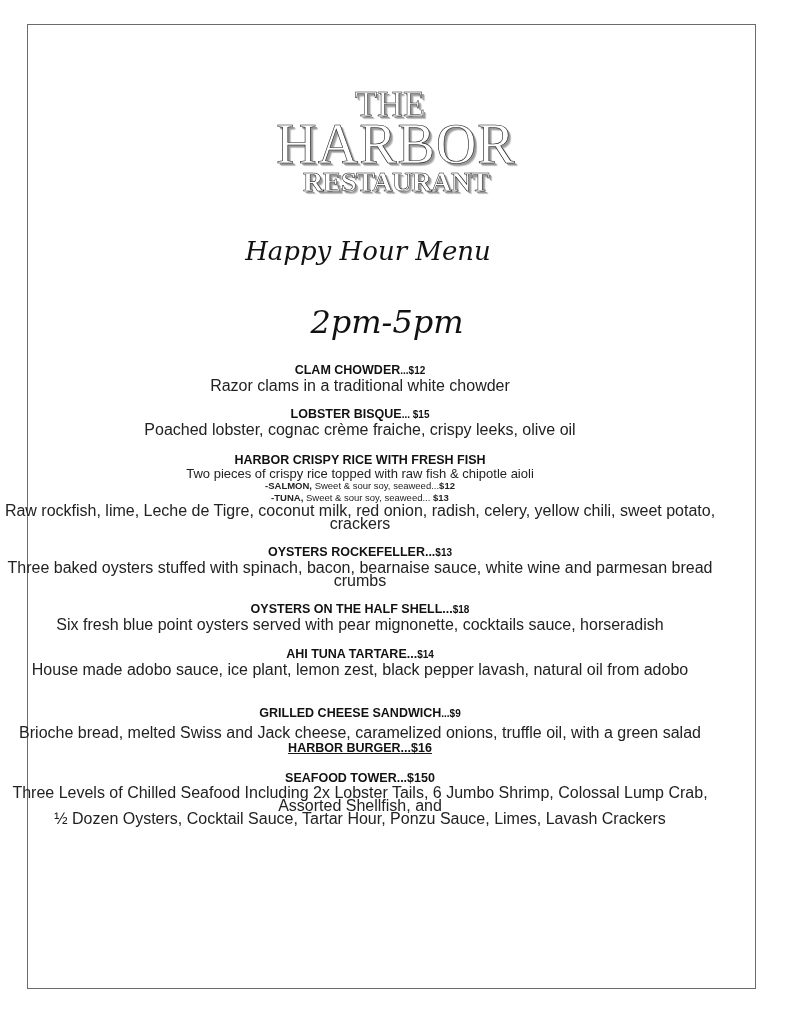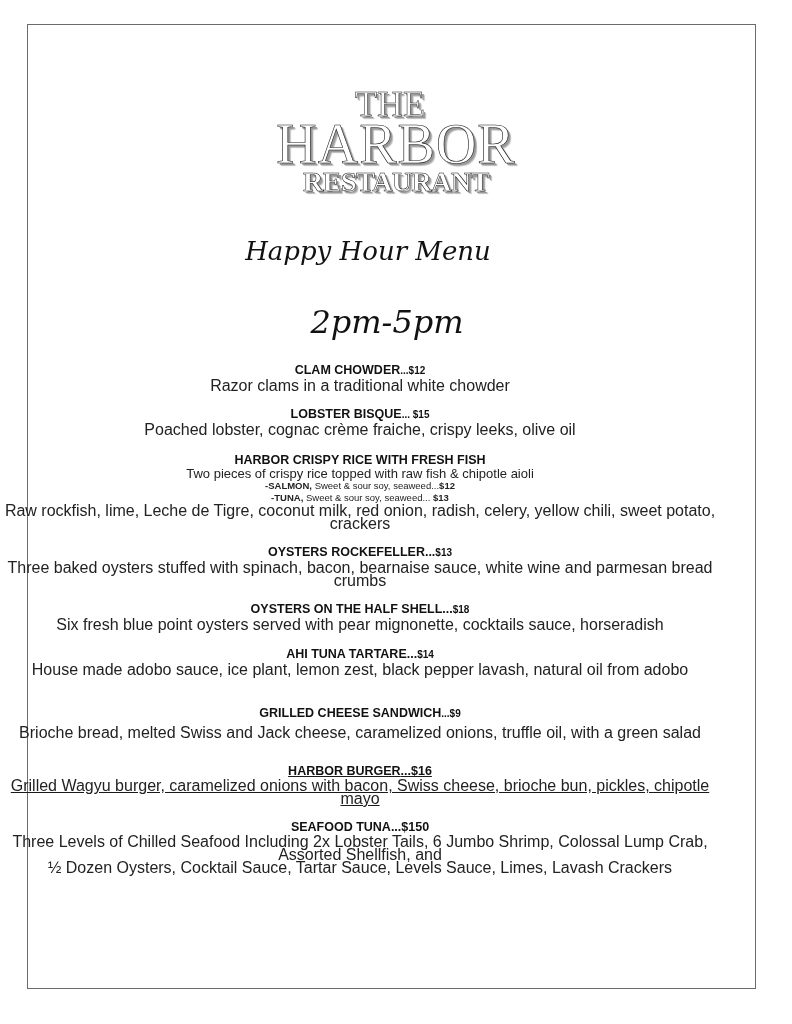--- a/index.html
+++ b/index.html
@@ -67,29 +67,28 @@
   <div class="item" style="margin-bottom:15px;">
     <div class="name"><span>OYSTERS ON THE HALF SHELL</span><span>...</span><span class="price">$18</span></div>
     <div class="desc">Six fresh blue point oysters served with pear mignonette, cocktails sauce, horseradish</div>
   </div>
 
   <div class="item" style="margin-bottom:29px;">
     <div class="name"><span>AHI TUNA TARTARE</span><span>...</span><span class="price">$14</span></div>
     <div class="desc">House made adobo sauce, ice plant, lemon zest, black pepper lavash, natural oil from adobo</div>
   </div>
 
-  <div class="item" style="margin-bottom:24px;">
+  <div class="item" style="margin-bottom:1px;">
     <div class="name" style="margin-bottom:4px;"><span>GRILLED CHEESE SANDWICH</span><span class="price">...</span><span class="price">$9</span></div>
     <div class="desc">Brioche bread, melted Swiss and Jack cheese, caramelized onions, truffle oil, with a green salad</div>
   </div>
 
   <div class="item" style="margin-bottom:14px;text-decoration:underline;">
     <div class="name"><span>HARBOR BURGER</span><span>...</span><span>$16</span></div>
-    <div class="desc">Grilled Wagyu burger, caramelized onions with bacon, Swiss cheese, brioche bun, pickles, chipotle mayo</div>
   </div>
 
   <div class="item">
-    <div class="name"><span>SEAFOOD TUNA</span><span>...</span><span>$150</span></div>
+    <div class="name"><span>SEAFOOD TOWER</span><span>...</span><span>$150</span></div>
     <div class="desc">Three Levels of Chilled Seafood Including 2x Lobster Tails, 6 Jumbo Shrimp, Colossal Lump Crab, Assorted Shellfish, and</div>
-    <div class="desc">½ Dozen Oysters, Cocktail Sauce, Tartar Sauce, Levels Sauce, Limes, Lavash Crackers</div>
+    <div class="desc">½ Dozen Oysters, Cocktail Sauce, Tartar Hour, Ponzu Sauce, Limes, Lavash Crackers</div>
   </div>
 
 </div>
 
 </body></html>

